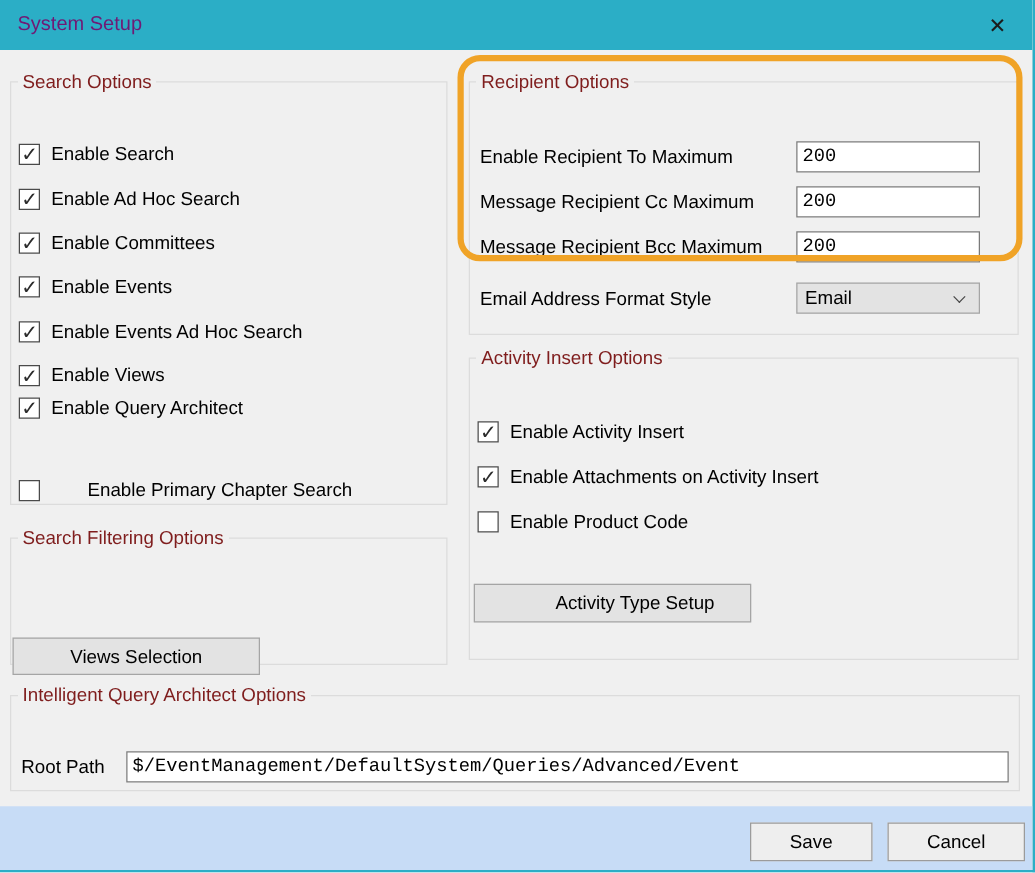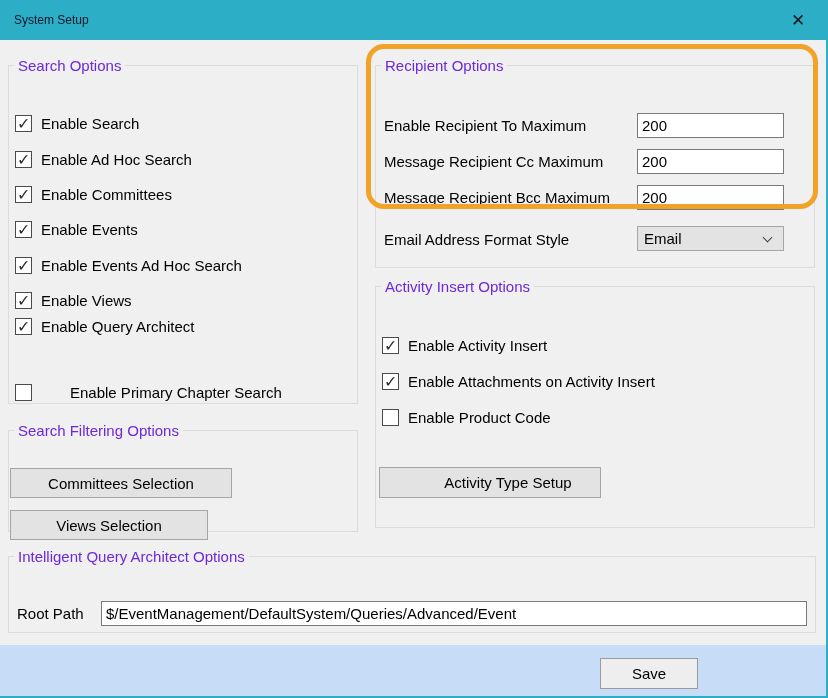--- a/index.html
+++ b/index.html
@@ -19,40 +19,40 @@
     overflow: hidden;
   }
   .titlebar {
     position: absolute; left: 0; top: 0;
     width: 100%; height: 40px;
     background: #2baec6;
     display: flex; align-items: center;
   }
   .titlebar .title {
     margin-left: 14px;
-    font-size: 12px;
-    color: #0f172a;
+    font-size: 16px;
+    color: #701a75;
   }
   .close-btn {
     position: absolute; right: 8px; top: 0;
     width: 40px; height: 40px;
     display: flex; align-items: center; justify-content: center;
     font-size: 17px; color: #1b1b1b;
     cursor: pointer;
   }
   fieldset {
     position: absolute;
     border: 1px solid #dcdcdc;
     padding: 0;
   }
   legend {
     margin-left: 5px;
     padding: 0 4px;
     font-size: 15px;
-    color: #6d28d9;
+    color: #7f1d1d;
   }
   .cbrow {
     position: absolute;
     display: flex; align-items: center;
     left: 6px;
   }
   .checkbox {
     width: 17px; height: 17px;
     background: #fff;
     border: 1px solid #4a4a4a;
@@ -75,21 +75,21 @@
     border: 1px solid #a5a5a5;
     display: flex; align-items: center; justify-content: center;
     font-size: 15px;
     cursor: pointer;
   }
   .field-label { position: absolute; white-space: nowrap; }
   .textbox {
     position: absolute;
     background: #fff;
     border: 1px solid #7a7a7a;
-    font-family: Liberation Sans, sans-serif;
+    font-family: Liberation Mono, monospace;
     font-size: 15px;
     padding: 0 4px;
     outline: none;
   }
   .dropdown {
     position: absolute;
     background: #e3e3e3;
     border: 1px solid #a5a5a5;
     display: flex; align-items: center;
     padding-left: 6px;
@@ -160,21 +160,20 @@
       <span class="cblabel">Enable Query Architect</span>
     </div>
     <div class="cbrow" style="top:310px;gap:29px;">
       <span class="checkbox"></span>
       <span class="cblabel">Enable Primary Chapter Search</span>
     </div>
   </fieldset>
 
   <fieldset style="left:8px; top:422px; width:350px; height:110px;">
     <legend>Search Filtering Options</legend>
-    <div class="btn" style="left:1px; top:29px; width:222px; height:30px;">Committees Selection</div>
     <div class="btn" style="left:1px; top:71px; width:198px; height:30px;">Views Selection</div>
   </fieldset>
 
   <fieldset style="left:375px; top:57px; width:440px; height:211px;">
     <legend>Recipient Options</legend>
     <span class="field-label" style="left:8px; top:43px;">Enable Recipient To Maximum</span>
     <input class="textbox" style="left: 261px; top: 39px; width: 147px; height: 25px;" value="200">
     <span class="field-label" style="left:8px; top:79px;">Message Recipient Cc Maximum</span>
     <input class="textbox" style="left: 261px; top: 75px; width: 147px; height: 25px;" value="200">
     <span class="field-label" style="left:8px; top:115px;">Message Recipient Bcc Maximum</span>
@@ -206,15 +205,16 @@
   </fieldset>
 
   <fieldset style="left:8px; top:548px; width:808px; height:85px;">
     <legend>Intelligent Query Architect Options</legend>
     <span class="field-label" style="left:8px; top:40px;">Root Path</span>
     <input class="textbox" style="left: 92px; top: 36px; width: 706px; height: 25px;" value="$/EventManagement/DefaultSystem/Queries/Advanced/Event">
   </fieldset>
 
   <div class="footer">
     <div class="btn" style="left:600px; top:13px; width:98px; height:31px;">Save</div>
+    <div class="btn" style="left:710px; top:13px; width:110px; height:31px;">Cancel</div>
   </div>
 
 </div>
 
 </body></html>

